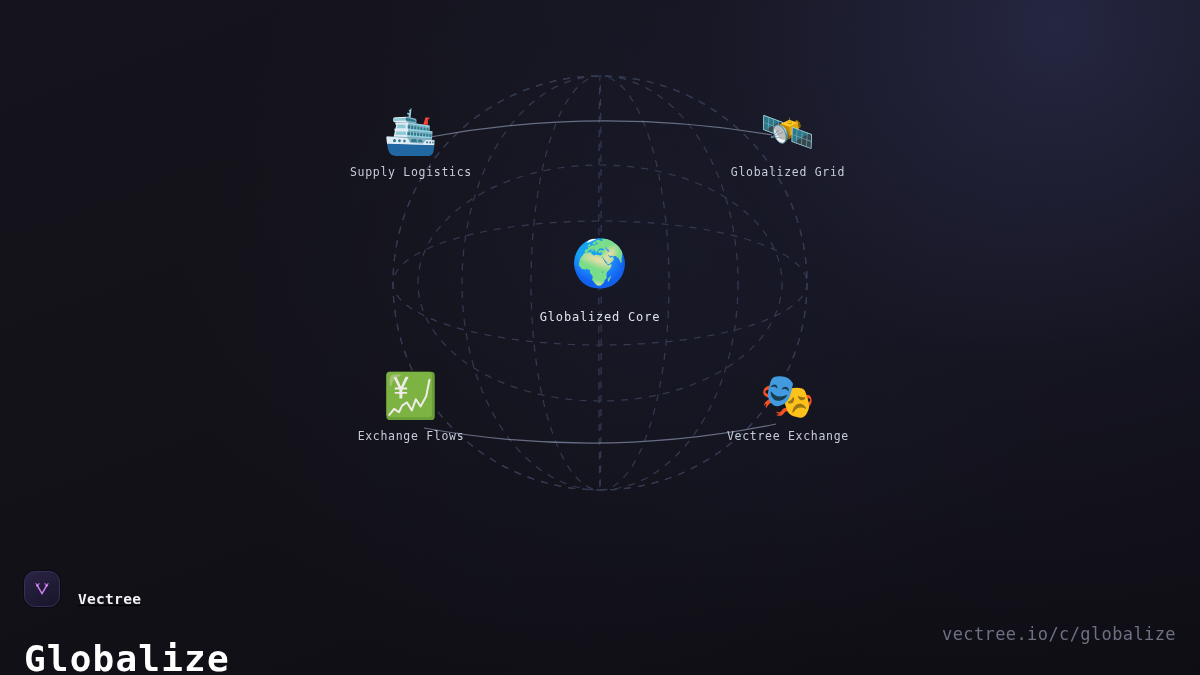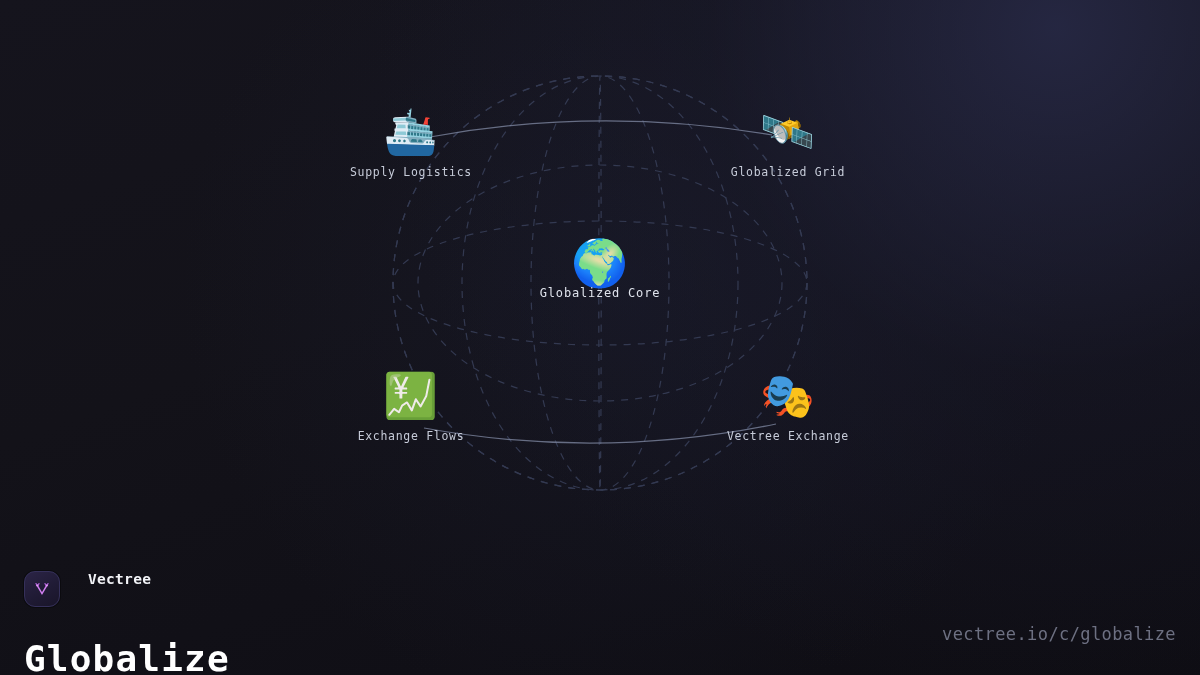--- a/index.html
+++ b/index.html
@@ -55,43 +55,44 @@
     font-size: 11.5px;
     letter-spacing: 0.7px;
     color: #c6cbd8;
     white-space: nowrap;
   }
 
   .node.satellite .emoji { font-size: 44px; }
   .node.core .emoji { font-size: 46px; }
 
   #node-core      { left: 600px; top: 240px; }
-  #node-core .nlabel { margin-top: 0; font-size: 12px; color: #dfe3ec; letter-spacing: 0.8px; }
+  #node-core .nlabel { margin-top: 24px; font-size: 12px; color: #dfe3ec; letter-spacing: 0.8px; }
 
   #node-supply    { left: 411px; top: 110px; }
   #node-info      { left: 788px; top: 110px; }
   #node-capital   { left: 411px; top: 374px; }
   #node-cultural  { left: 788px; top: 374px; }
 
   .node.satellite .nlabel { margin-top: 11px; }
 
   
   #footer {
     position: absolute;
     left: 0; right: 0; bottom: 0;
     height: 120px;
     z-index: 10;
   }
   #brand-row {
     position: absolute;
     left: 24px;
     top: 16px;
     display: flex;
-    align-items: flex-start;
-    gap: 28px;
+    align-items: flex-end;
+    gap: 18px;
+    text-decoration: underline;
   }
   #brand-mark {
     width: 34px;
     height: 34px;
     border-radius: 11px;
     background: linear-gradient(150deg, #2b2446 0%, #201b35 55%, #191529 100%);
     border: 1px solid #35305a;
     display: flex;
     align-items: center;
     justify-content: center;

